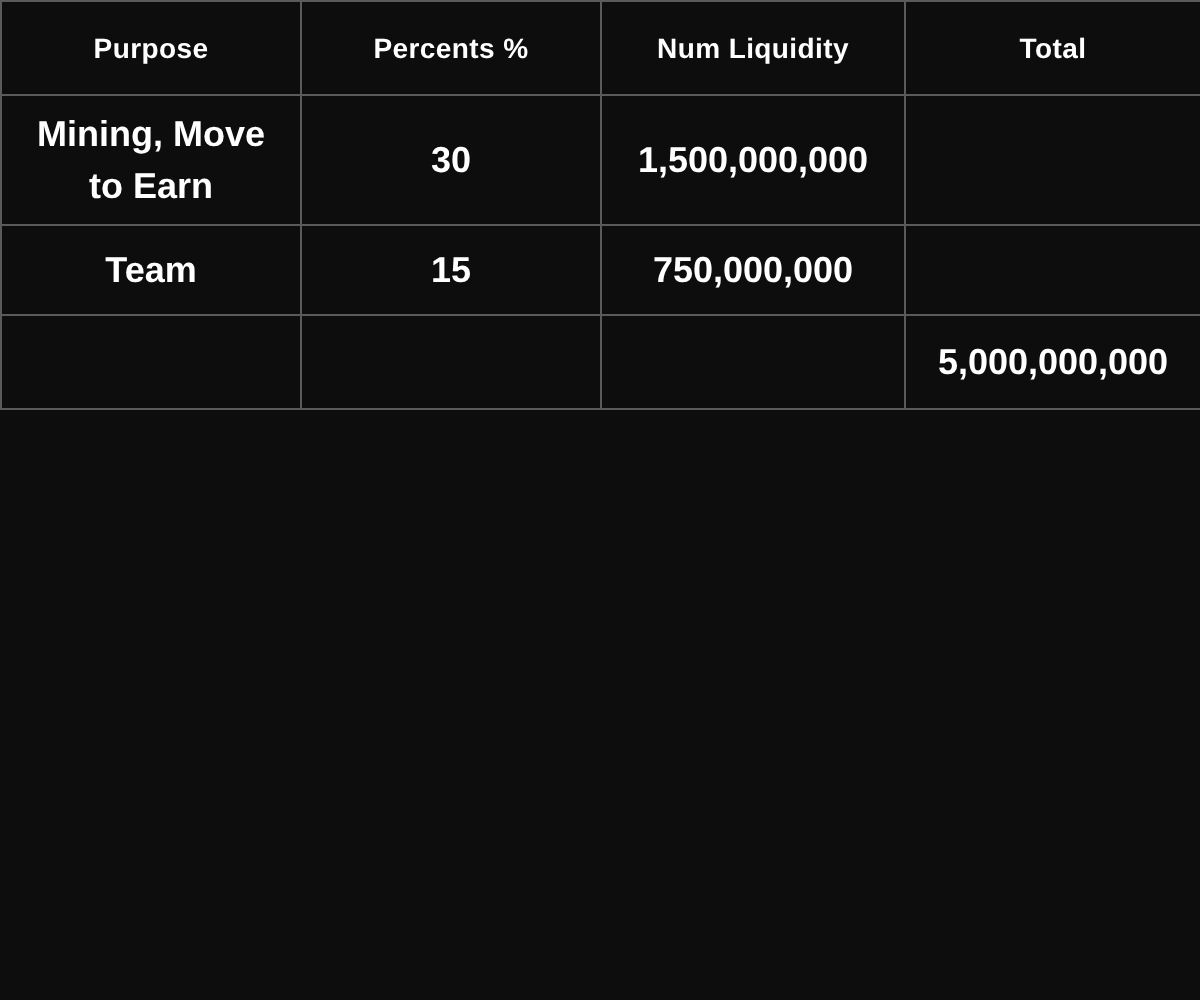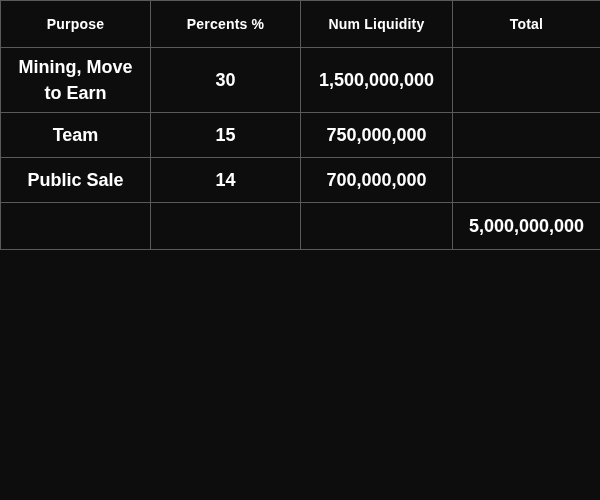--- a/index.html
+++ b/index.html
@@ -92,26 +92,20 @@
         <td>30</td>
         <td>1,500,000,000</td>
         <td class="empty-cell"></td>
       </tr>
       <tr class="r2">
         <td class="purpose-cell">Team</td>
         <td>15</td>
         <td>750,000,000</td>
         <td class="empty-cell"></td>
       </tr>
-      <tr class="r3">
-        <td class="purpose-cell">Public Sale</td>
-        <td>14</td>
-        <td>700,000,000</td>
-        <td class="empty-cell"></td>
-      </tr>
       <tr class="r6">
         <td class="purpose-cell"></td>
         <td></td>
         <td></td>
         <td class="total-cell">5,000,000,000</td>
       </tr>
     </tbody>
   </table>
 </div>
 

